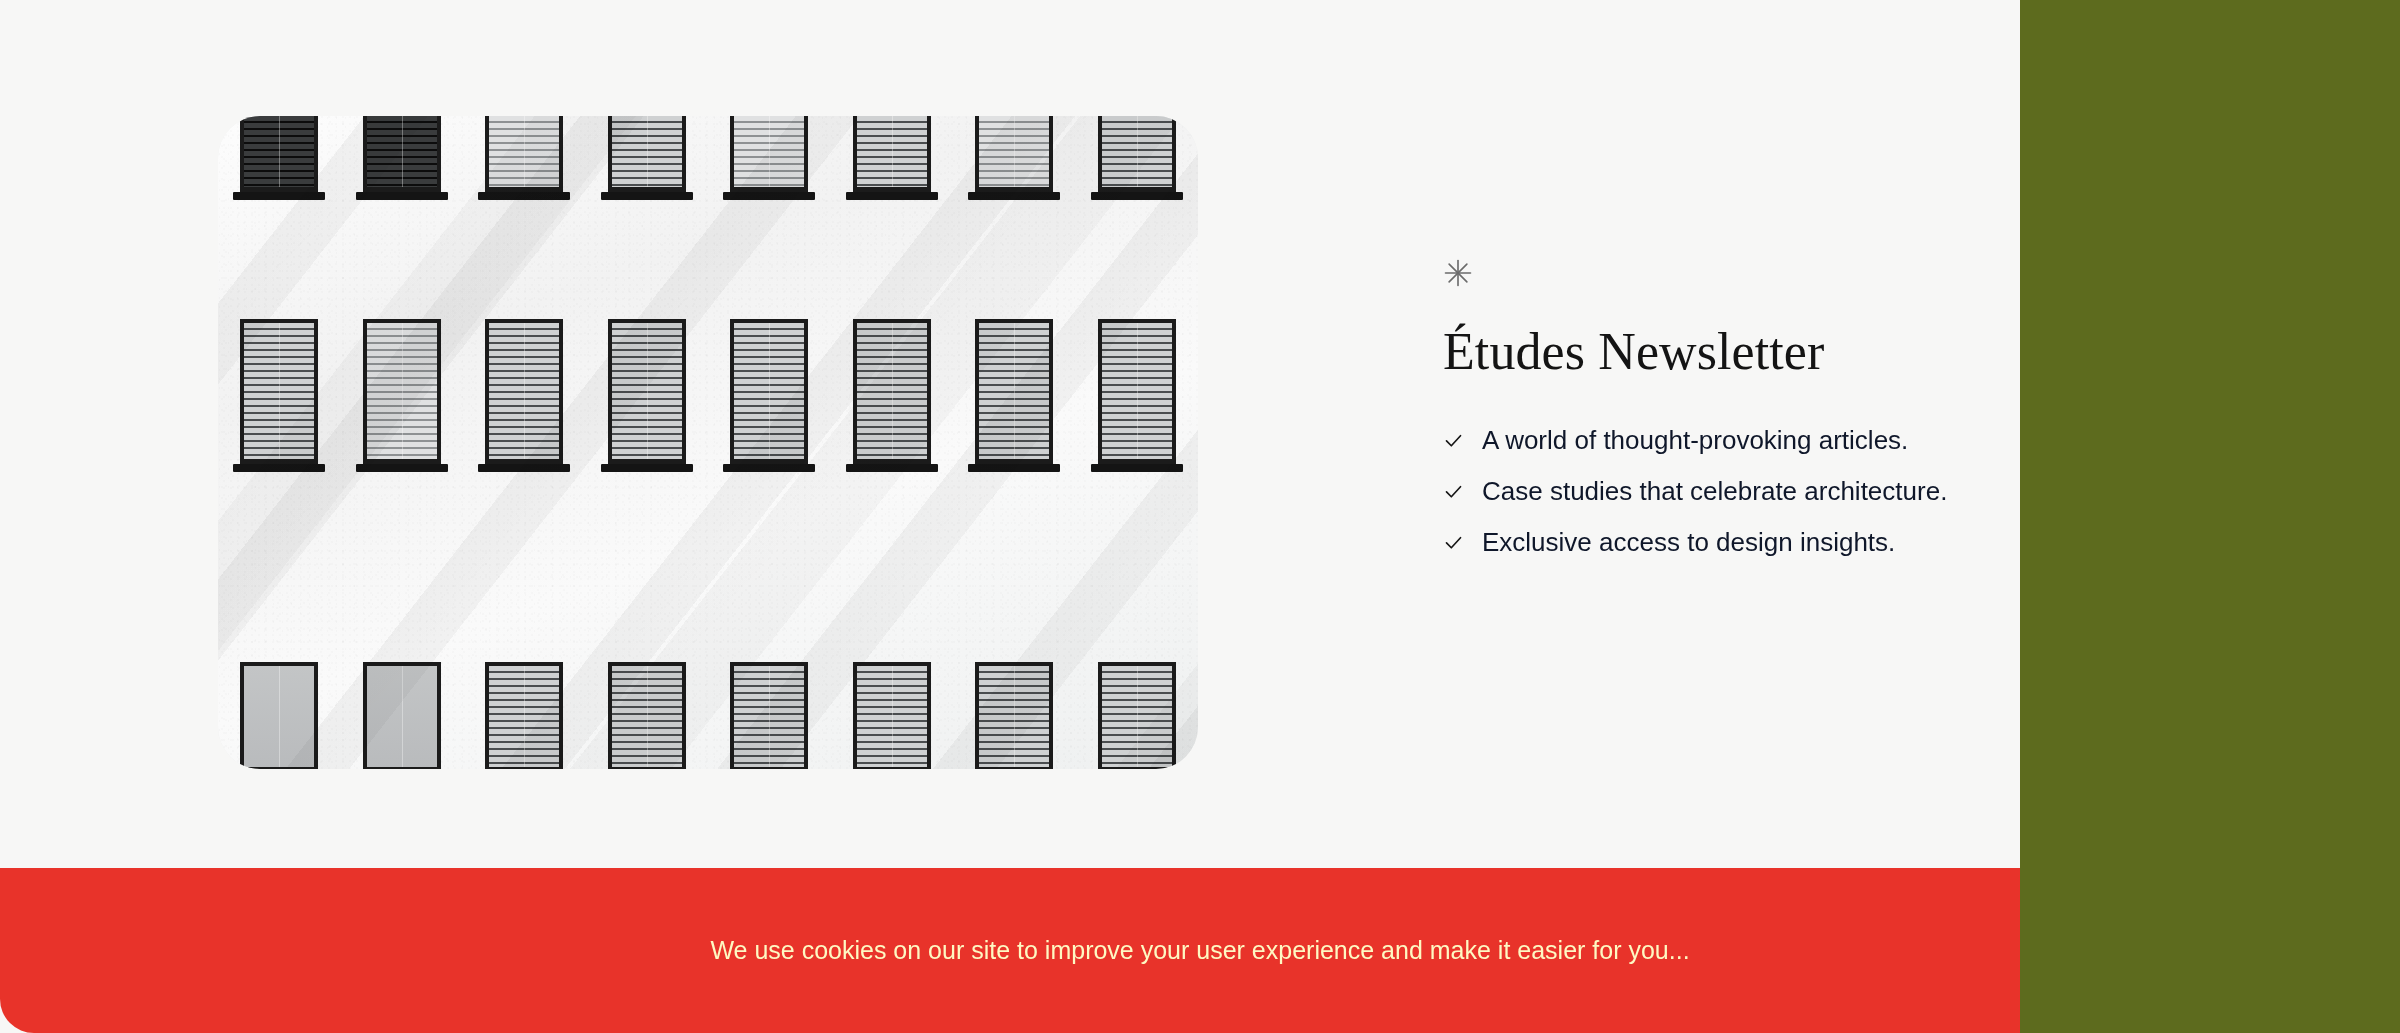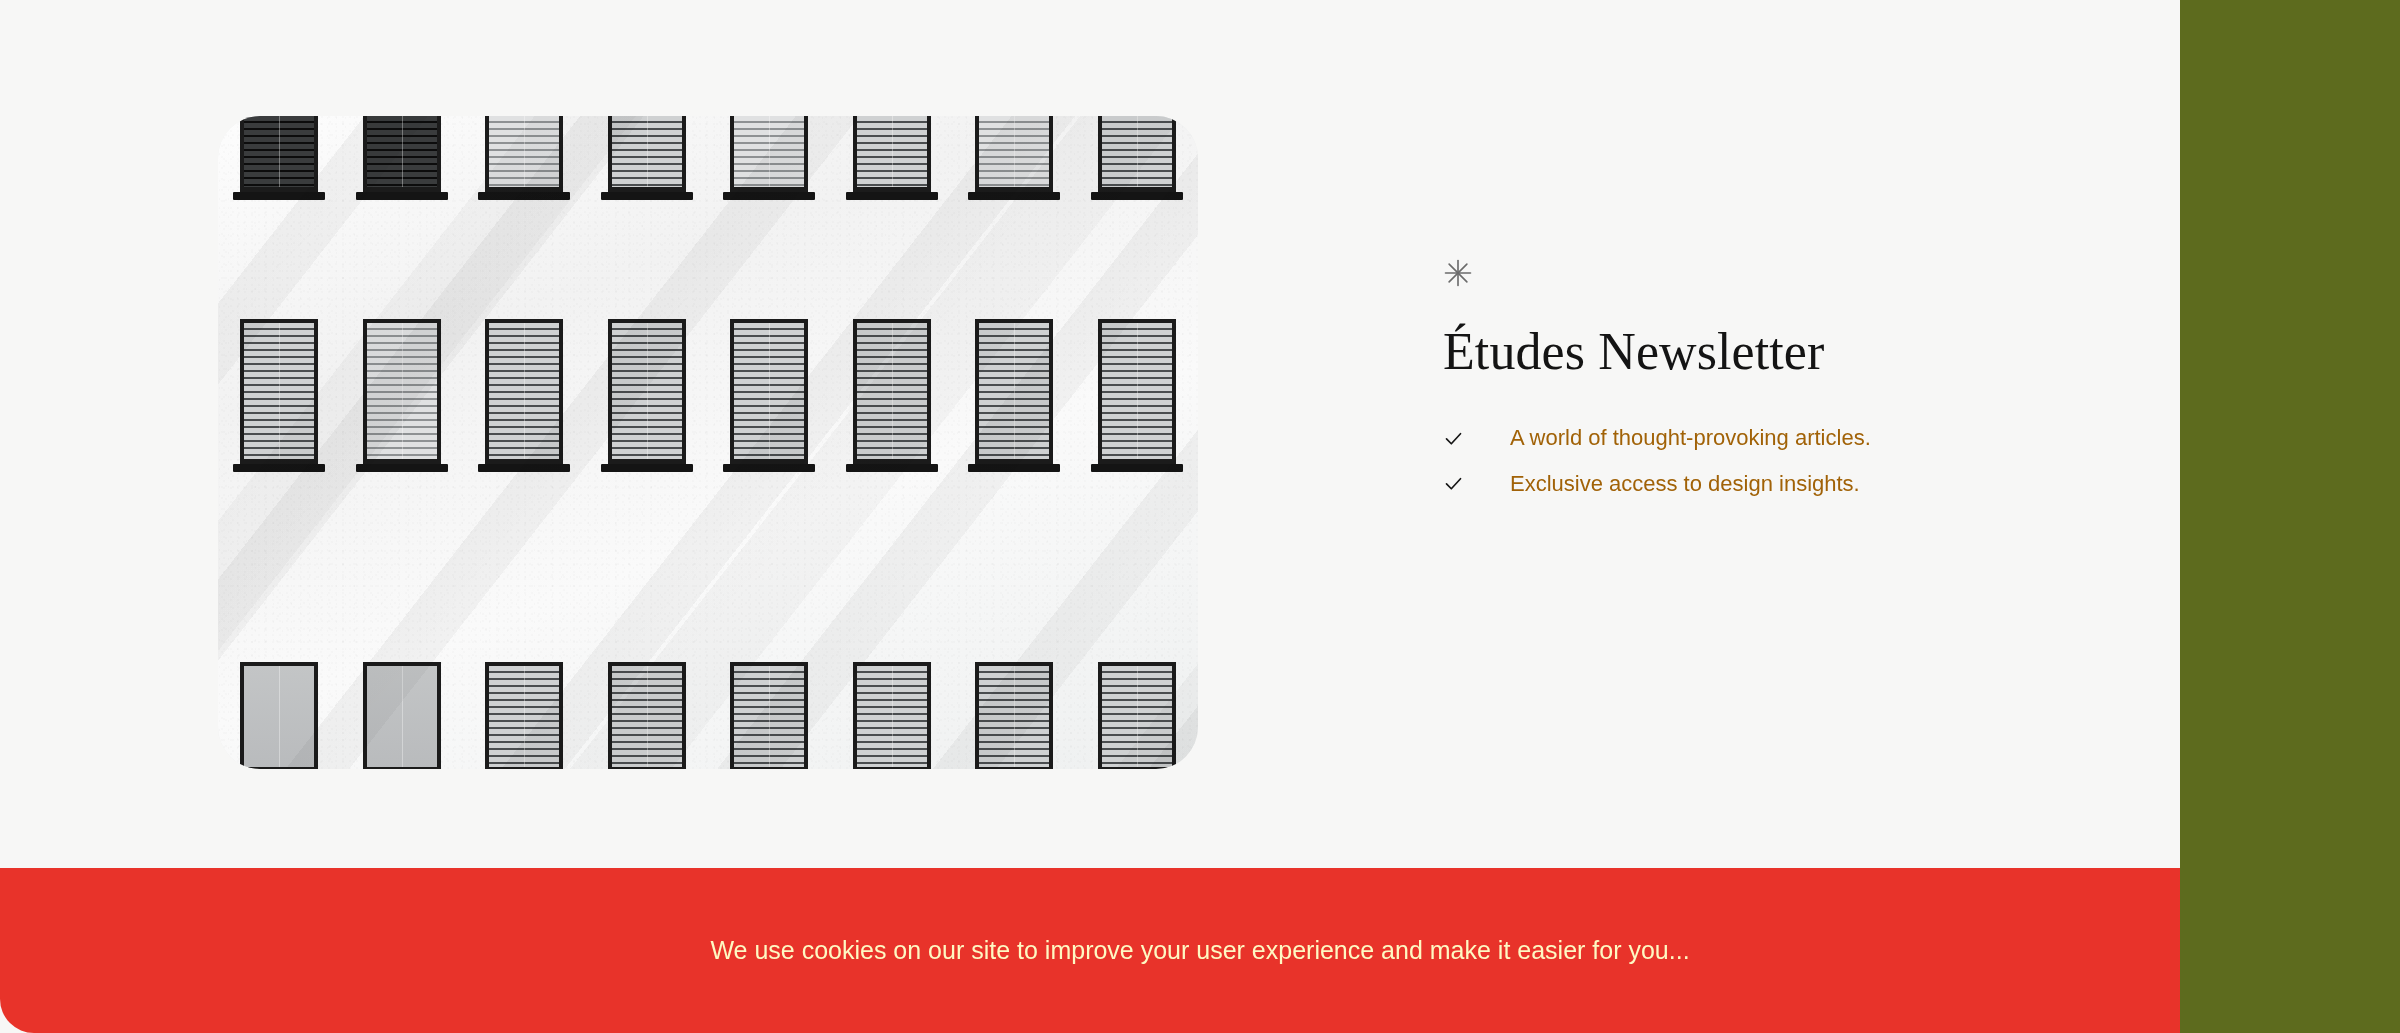--- a/index.html
+++ b/index.html
@@ -11,21 +11,21 @@
     height: 1033px;
     overflow: hidden;
     background: #5d6b1e;
     font-family: "Liberation Sans", sans-serif;
     -webkit-font-smoothing: antialiased;
   }
 
   
   .page {
     position: relative;
-    width: 2180px;
+    width: 2020px;
     height: 1033px;
     background: #f7f7f6;
     overflow: hidden;
   }
 
   
   .newsletter-section {
     position: absolute;
     left: 0;
     top: 0;
@@ -183,24 +183,23 @@
     gap: 18px;
     margin-bottom: 16px;
   }
   .check-icon {
     flex: 0 0 auto;
     width: 21px;
     height: 21px;
     color: #161616;
   }
   .benefit-text {
-    font-size: 22px;
+    font-size: 26px;
     line-height: 1.35;
-    color: #a16207;
-    margin-left: 28px;
+    color: #0f172a;
   }
 
   
   .cookie-banner {
     position: absolute;
     left: 0;
     top: 868px;
     width: 2400px;
     height: 165px;
     background: #e8332a;
@@ -466,20 +465,26 @@
         <li class="benefit-item">
           <svg class="check-icon" viewBox="0 0 24 24" fill="none" stroke="currentColor" stroke-width="1.9" stroke-linecap="round" stroke-linejoin="round">
             <polyline points="4,12.5 9.5,18 20,6.5"></polyline>
           </svg>
           <span class="benefit-text">A world of thought-provoking articles.</span>
         </li>
         <li class="benefit-item">
           <svg class="check-icon" viewBox="0 0 24 24" fill="none" stroke="currentColor" stroke-width="1.9" stroke-linecap="round" stroke-linejoin="round">
             <polyline points="4,12.5 9.5,18 20,6.5"></polyline>
           </svg>
+          <span class="benefit-text">Case studies that celebrate architecture.</span>
+        </li>
+        <li class="benefit-item">
+          <svg class="check-icon" viewBox="0 0 24 24" fill="none" stroke="currentColor" stroke-width="1.9" stroke-linecap="round" stroke-linejoin="round">
+            <polyline points="4,12.5 9.5,18 20,6.5"></polyline>
+          </svg>
           <span class="benefit-text">Exclusive access to design insights.</span>
         </li>
       </ul>
     </div>
   </section>
 
   <div class="cookie-banner">
     <p class="cookie-text">We use cookies on our site to improve your user experience and make it easier for you...</p>
   </div>
 

